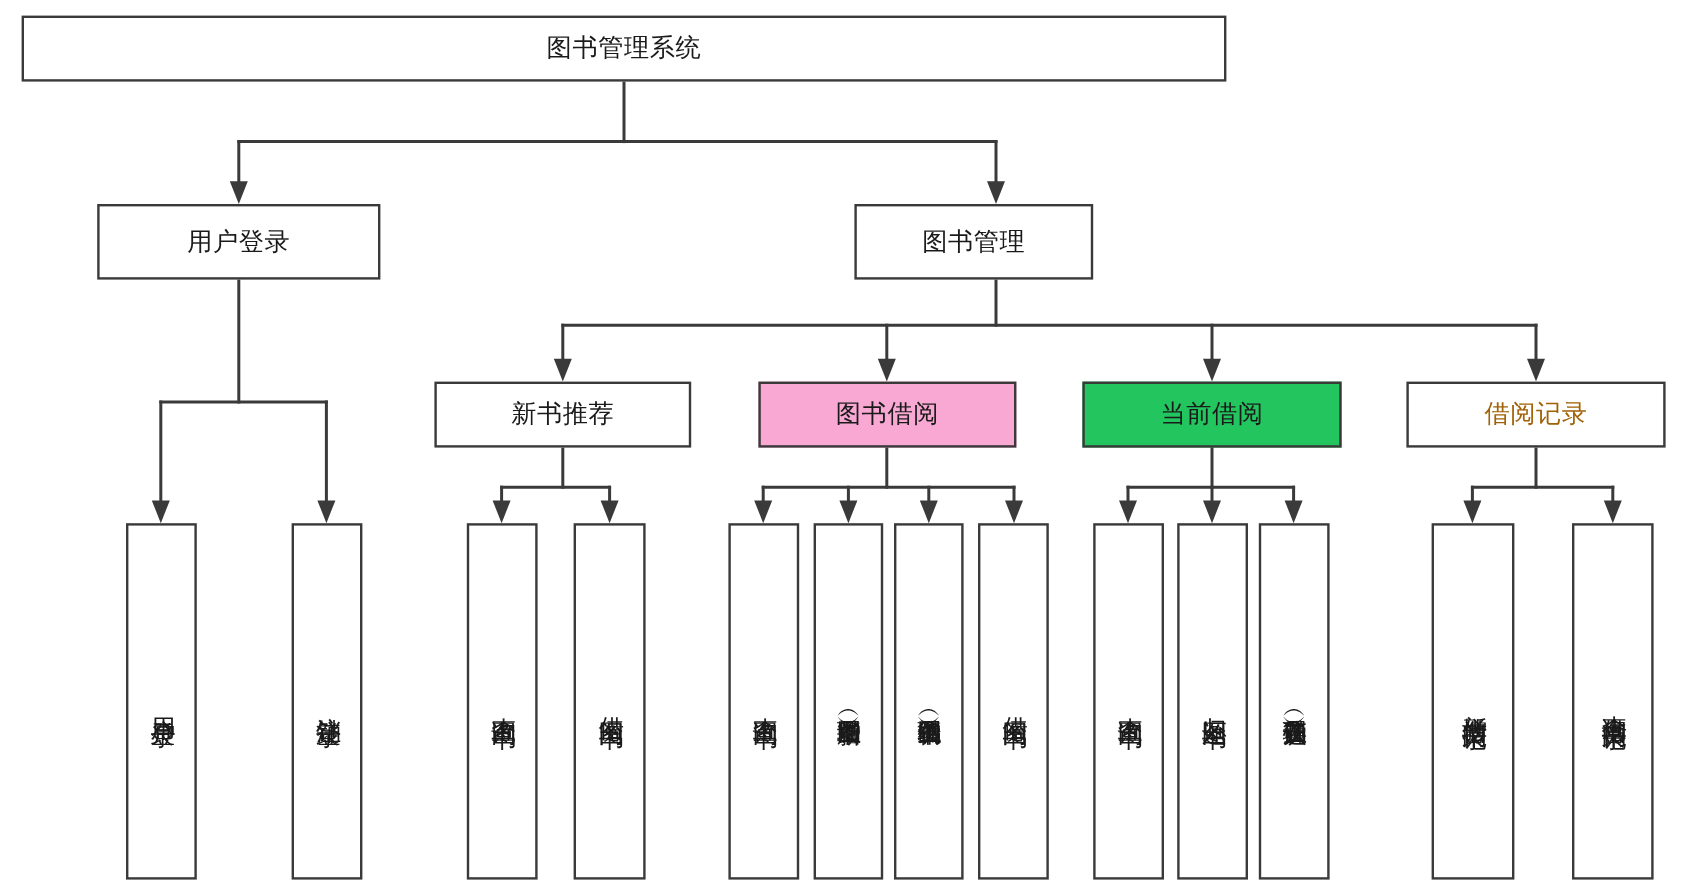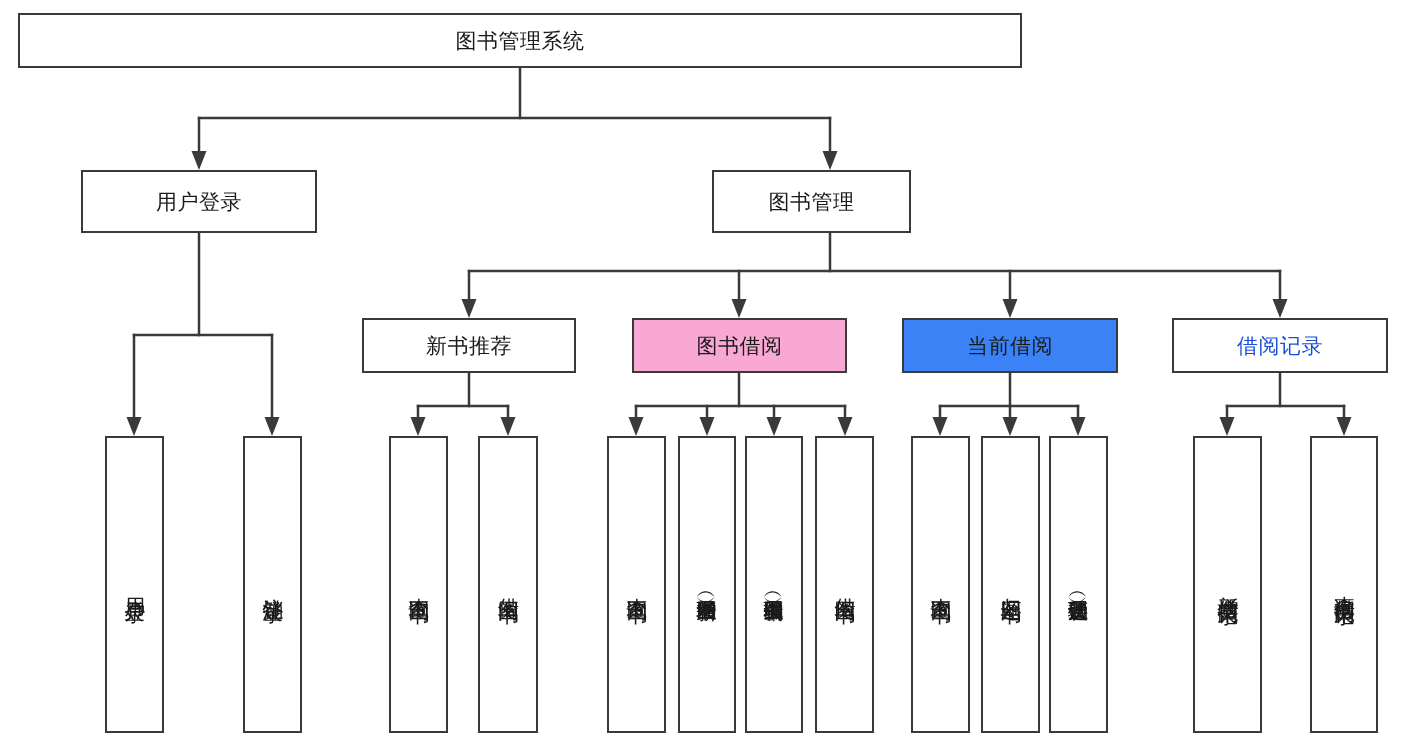--- a/index.html
+++ b/index.html
@@ -149,25 +149,25 @@
       </div>
       <div class="node horizontal" style="left: 712px; top: 170px; width: 199px; height: 63px; border-color: rgb(58, 58, 58); background: rgb(255, 255, 255);">
         <span class="node-label" style="color: rgb(26, 26, 26);">图书管理</span>
       </div>
       <div class="node horizontal" style="left: 362px; top: 318px; width: 214px; height: 55px; border-color: rgb(58, 58, 58); background: rgb(255, 255, 255);">
         <span class="node-label" style="color: rgb(26, 26, 26);">新书推荐</span>
       </div>
       <div class="node horizontal" style="left: 632px; top: 318px; width: 215px; height: 55px; border-color: rgb(58, 58, 58); background: #f9a8d4;">
         <span class="node-label" style="color: rgb(26, 26, 26);">图书借阅</span>
       </div>
-      <div class="node horizontal" style="left: 902px; top: 318px; width: 216px; height: 55px; border-color: rgb(58, 58, 58); background: #3b82f6; justify-content: center;">
+      <div class="node horizontal" style="left: 902px; top: 318px; width: 216px; height: 55px; border-color: rgb(58, 58, 58); background: #22c55e; justify-content: center;">
         <span class="node-label" style="color: rgb(26, 26, 26);">当前借阅</span>
       </div>
       <div class="node horizontal" style="left: 1172px; top: 318px; width: 216px; height: 55px; border-color: rgb(58, 58, 58); background: rgb(255, 255, 255);">
-        <span class="node-label" style="color: #1d4ed8;">借阅记录</span>
+        <span class="node-label" style="color: #a16207;">借阅记录</span>
       </div>
       <div class="node vertical" style="left: 105px; top: 436px; width: 59px; height: 297px; border-color: rgb(58, 58, 58); background: rgb(255, 255, 255);">
         <span class="node-label" style="color: rgb(26, 26, 26);">用户登录</span>
       </div>
       <div class="node vertical" style="left: 243px; top: 436px; width: 59px; height: 297px; border-color: rgb(58, 58, 58); background: rgb(255, 255, 255);">
         <span class="node-label" style="color: rgb(26, 26, 26);">注销登录</span>
       </div>
       <div class="node vertical" style="left: 389px; top: 436px; width: 59px; height: 297px; border-color: rgb(58, 58, 58); background: rgb(255, 255, 255);">
         <span class="node-label" style="color: rgb(26, 26, 26);">查询图书</span>
       </div>

